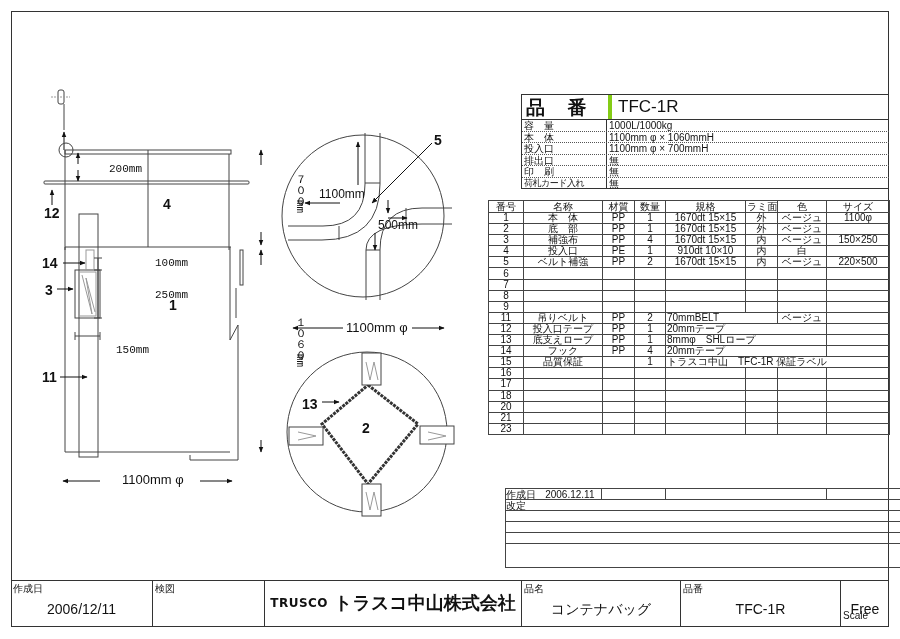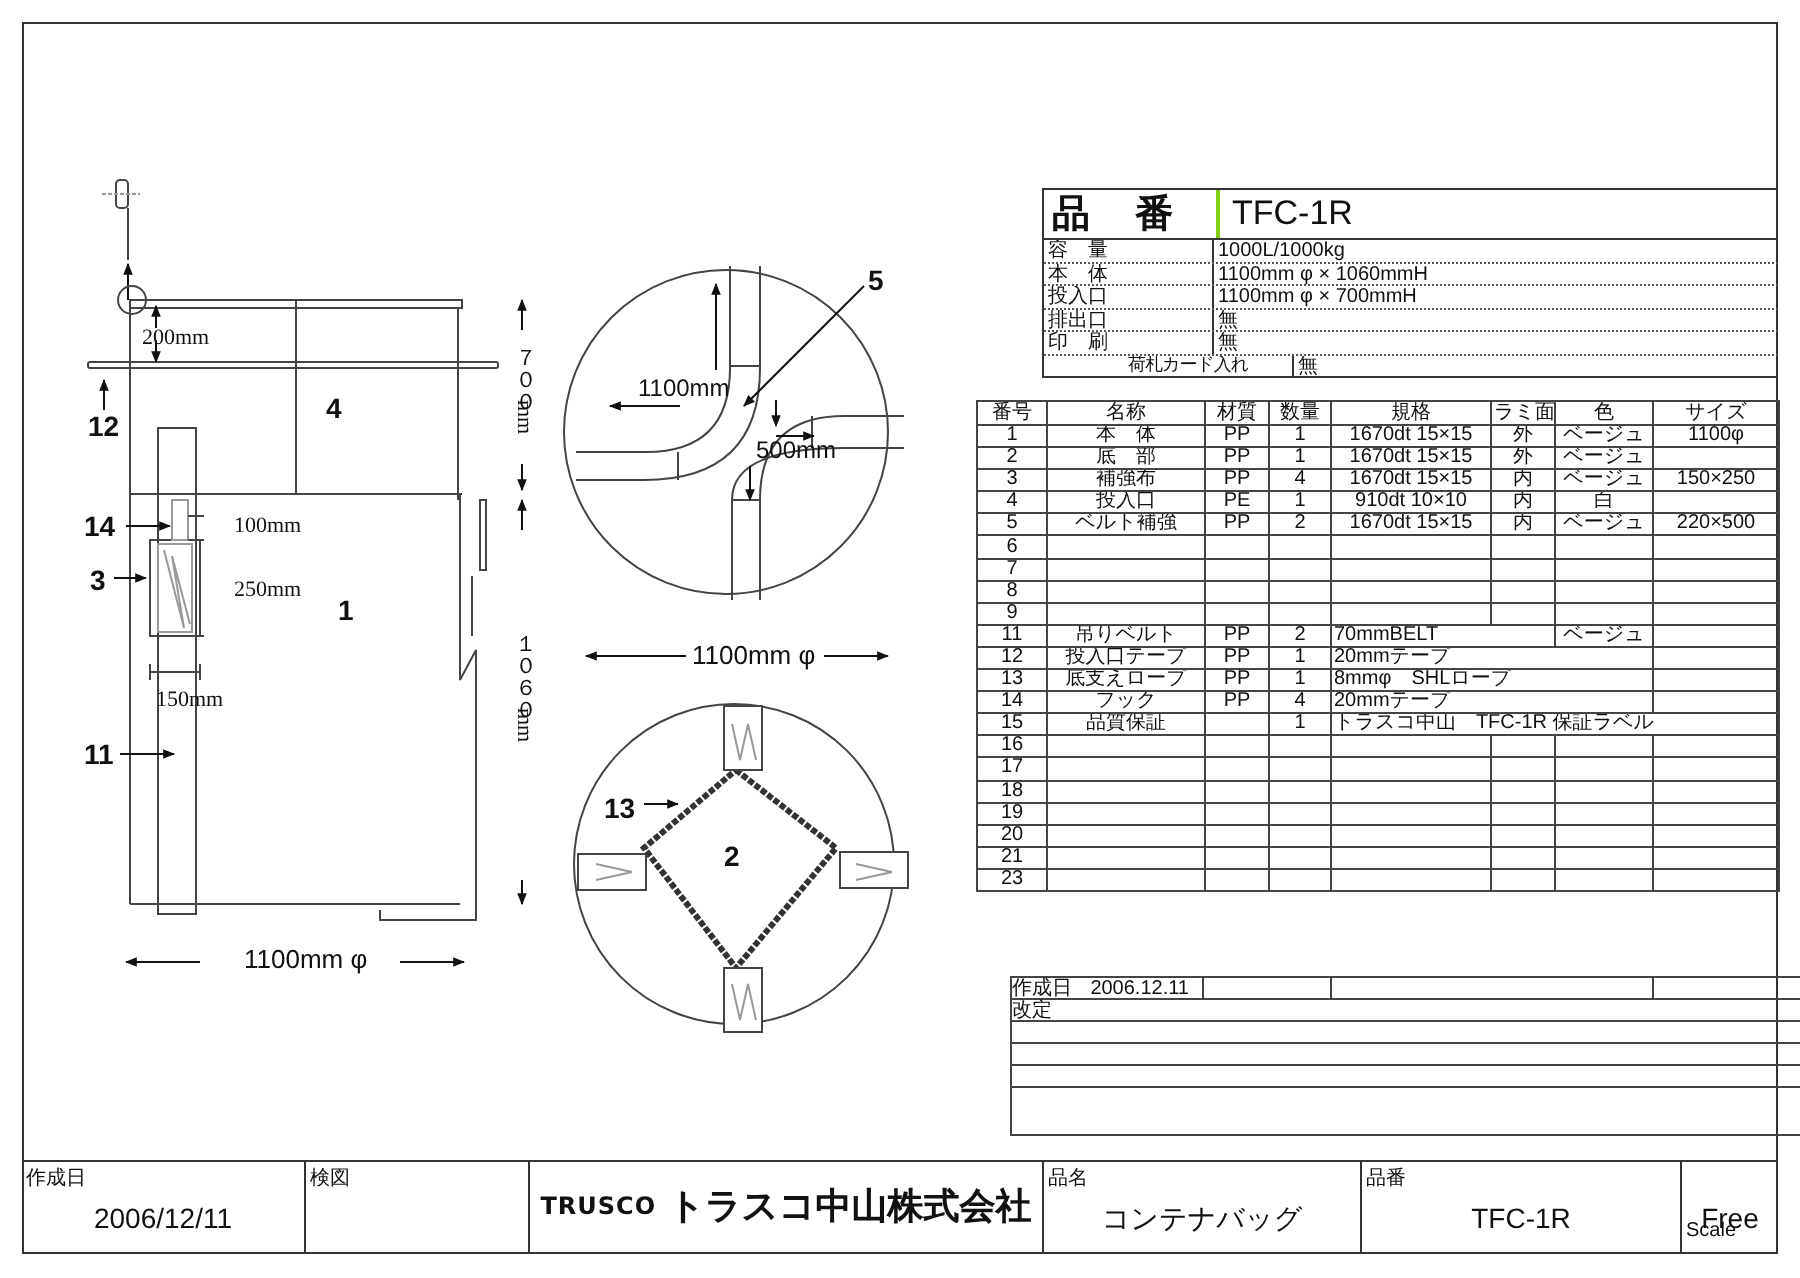--- a/index.html
+++ b/index.html
@@ -4,40 +4,40 @@
 <style>
   html, body { margin:0; padding:0; background:#fff; }
   body { width:900px; height:639px; position:relative; overflow:hidden;
          font-family: "DejaVu Sans", "Liberation Sans", sans-serif; color:#111; }
   .frame { position:absolute; left:11px; top:11px; width:878px; height:616px; border:1px solid #333; box-sizing:border-box; }
   svg.drawing { position:absolute; left:0; top:0; }
   .abs { position:absolute; }
   
   .spec { position:absolute; left:521px; top:94px; width:368px; border:1px solid #333; border-right:none; box-sizing:border-box; }
   .spec-head { display:flex; height:24px; border-bottom:1px solid #333; }
-  .spec-head .k { width:82px; border-right:2px solid #84cc16; font-size:19px; font-weight:bold; padding-left:4px; line-height:24px; letter-spacing:8px; }
+  .spec-head .k { width:82px; border-right:4px solid #84cc16; font-size:19px; font-weight:bold; padding-left:4px; line-height:24px; letter-spacing:8px; }
   .spec-head .v { flex:1; font-size:17px; padding-left:6px; line-height:24px; font-family:"Liberation Sans", sans-serif; }
   .spec-row { display:flex; height:10.5px; border-bottom:1px dotted #555; font-size:10px; line-height:11px; }
   .spec-row:last-child { border-bottom:none; }
   .spec-row .k { width:82px; border-right:1px solid #333; padding-left:2px; white-space:nowrap; overflow:hidden; }
   .spec-row .v { flex:1; padding-left:2px; font-family:"Liberation Sans", sans-serif; }
   
   table.parts { position:absolute; left:488px; top:200px; width:401px; border-collapse:collapse; table-layout:fixed; font-size:10px; font-family:"Liberation Sans", sans-serif; }
   table.parts td, table.parts th { border:1px solid #444; height:10.1px; padding:0 1px; line-height:10px; text-align:center; white-space:nowrap; overflow:hidden; font-weight:normal; }
   table.parts th { height:11px; }
   table.parts td.left { text-align:left; }
   .rev { position:absolute; left:505px; width:401px; border:1px solid #444; box-sizing:border-box; font-size:10px; line-height:11px; padding-left:0; }
   
   .tb { position:absolute; top:580px; height:47px; border-top:1px solid #333; border-right:1px solid #333; box-sizing:border-box; }
   .tb .lbl { position:absolute; left:2px; top:1px; font-size:10px; }
   .tb .val { position:absolute; left:0; right:0; top:20px; text-align:center; font-size:14px; font-family:"Liberation Sans", sans-serif; }
   .logo { position:absolute; top:10px; left:0; right:0; text-align:center; font-size:18px; font-weight:bold; white-space:nowrap; }
   .logo .brand { font-size:12px; font-weight:900; letter-spacing:0.5px; margin-right:6px; vertical-align:2px; }
   .lbl-big { font-family:"Liberation Sans", sans-serif; font-size:14px; font-weight:bold; }
-  .dim { font-family:Liberation Serif, serif; font-size:11px; }
+  .dim { font-family:Liberation Mono, monospace; font-size:11px;margin-left:38px; }
   .dim2 { font-family:"Liberation Sans", sans-serif; font-size:13px; }
 </style>
 </head>
 <body>
 
 <div class="frame"></div>
 
 <svg class="drawing" width="900" height="639" xmlns="http://www.w3.org/2000/svg">
   <defs>
     <marker id="ah" viewBox="0 0 10 10" refX="9" refY="5" markerWidth="6" markerHeight="6" orient="auto-start-reverse">
@@ -175,21 +175,21 @@
     </div>
   <div class="spec-row">
       <div class="k">排出口</div>
       <div class="v">無</div>
     </div>
   <div class="spec-row">
       <div class="k">印　刷</div>
       <div class="v">無</div>
     </div>
   <div class="spec-row">
-      <div class="k" style="font-size:9px;letter-spacing:-0.5px;margin-left:40px;">荷札カード入れ</div>
+      <div class="k" style="font-size:9px;letter-spacing:-0.5px;">荷札カード入れ</div>
       <div class="v">無</div>
     </div>
 </div>
 <div class="abs" style="left:488px;top:94px;width:1px;height:0;"></div>
 
 <table class="parts">
   <colgroup>
     <col style="width:35px">
       <col style="width:79px">
       <col style="width:32px">
@@ -366,30 +366,20 @@
         <td>18</td>
         <td></td>
         <td></td>
         <td></td>
         <td></td>
         <td></td>
         <td></td>
         <td></td>
       </tr>
       <tr>
-        <td>19</td>
-        <td></td>
-        <td></td>
-        <td></td>
-        <td></td>
-        <td></td>
-        <td></td>
-        <td></td>
-      </tr>
-      <tr>
         <td>20</td>
         <td></td>
         <td></td>
         <td></td>
         <td></td>
         <td></td>
         <td></td>
         <td></td>
       </tr>
       <tr>

